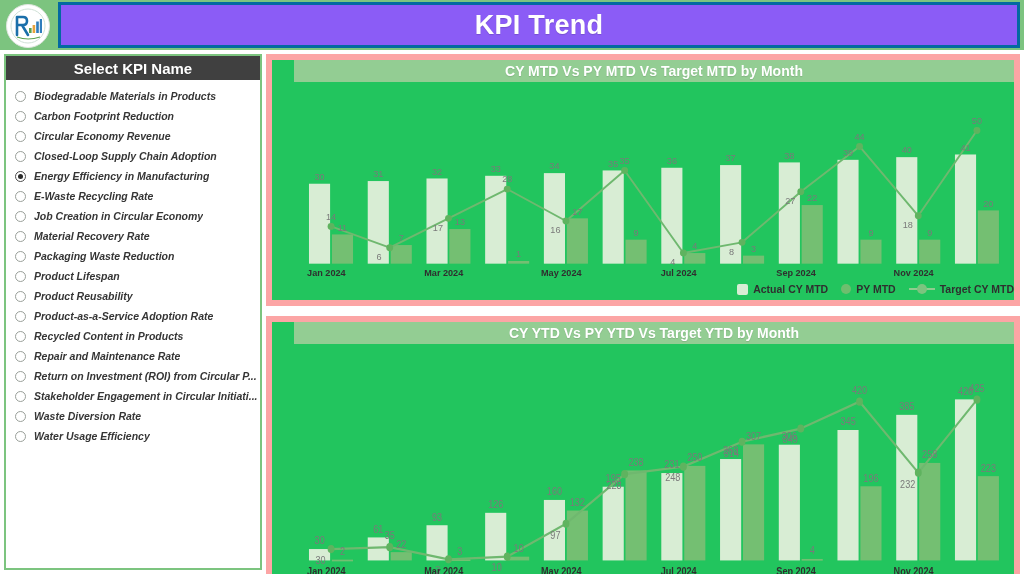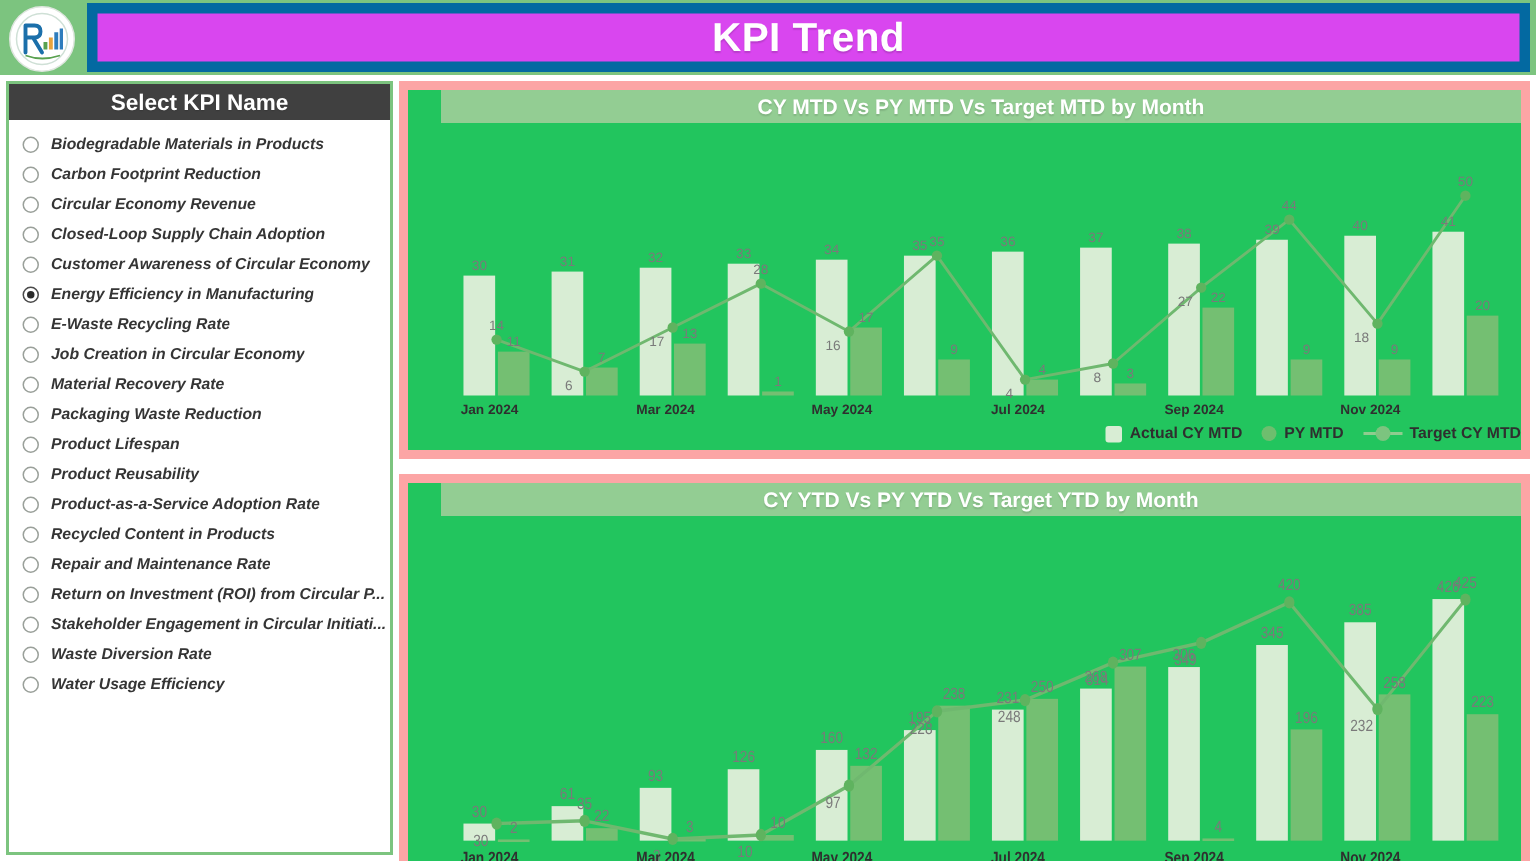--- a/index.html
+++ b/index.html
@@ -11,21 +11,21 @@
   }
   #app{position:relative;width:1024px;height:574px;background:#ffffff;}
 
   
   .header{
     position:absolute;left:0;top:0;width:1024px;height:50px;
     background:#7cc47f;
   }
   .header-inner{
     position:absolute;left:58px;top:2px;right:4px;height:46px;
-    background:#d946ef;border:7px solid #0369a1;box-sizing:border-box;
+    background:#8b5cf6;border:3px solid #0369a1;box-sizing:border-box;
     display:flex;align-items:center;justify-content:center;
   }
   .app-title{
     color:#ffffff;font-size:27px;font-weight:bold;letter-spacing:0.3px;
     text-shadow:0 1px 1px rgba(0,0,0,.15);
   }
   .logo-badge{
     position:absolute;left:6px;top:4px;width:42px;height:42px;border-radius:50%;
     background:#ffffff;border:1px solid #dfe6df;
     display:flex;align-items:center;justify-content:center;overflow:hidden;
@@ -120,24 +120,20 @@
           <span class="radio"></span>
           <span class="kpi-label">Carbon Footprint Reduction</span>
         </div>
         <div class="kpi-item">
           <span class="radio"></span>
           <span class="kpi-label">Circular Economy Revenue</span>
         </div>
         <div class="kpi-item">
           <span class="radio"></span>
           <span class="kpi-label">Closed-Loop Supply Chain Adoption</span>
-        </div>
-        <div class="kpi-item">
-          <span class="radio"></span>
-          <span class="kpi-label">Customer Awareness of Circular Economy</span>
         </div>
         <div class="kpi-item selected">
           <span class="radio"></span>
           <span class="kpi-label">Energy Efficiency in Manufacturing</span>
         </div>
         <div class="kpi-item">
           <span class="radio"></span>
           <span class="kpi-label">E-Waste Recycling Rate</span>
         </div>
         <div class="kpi-item">

